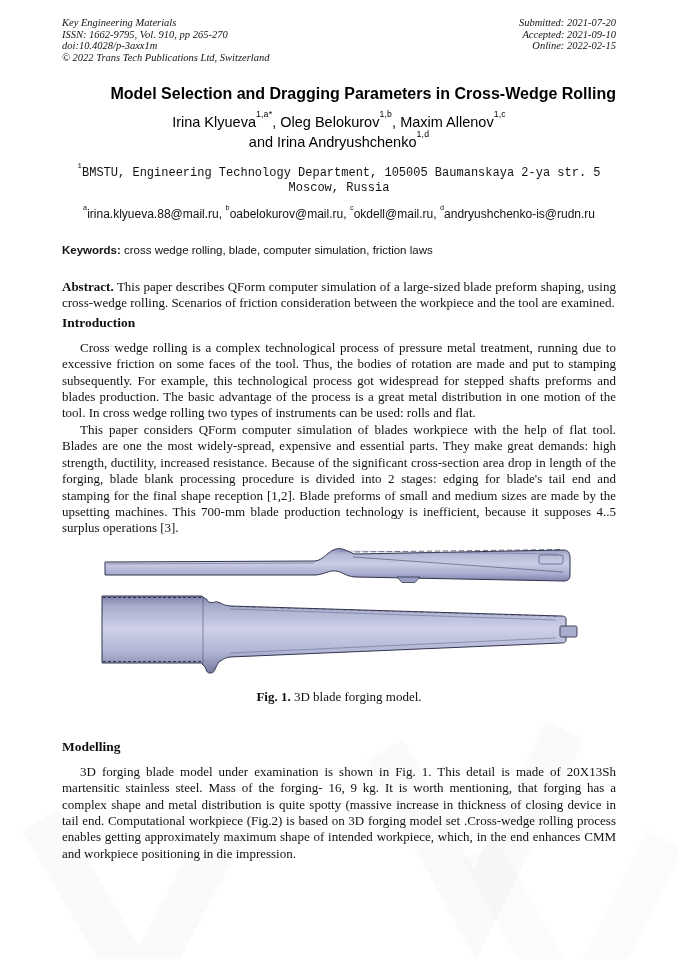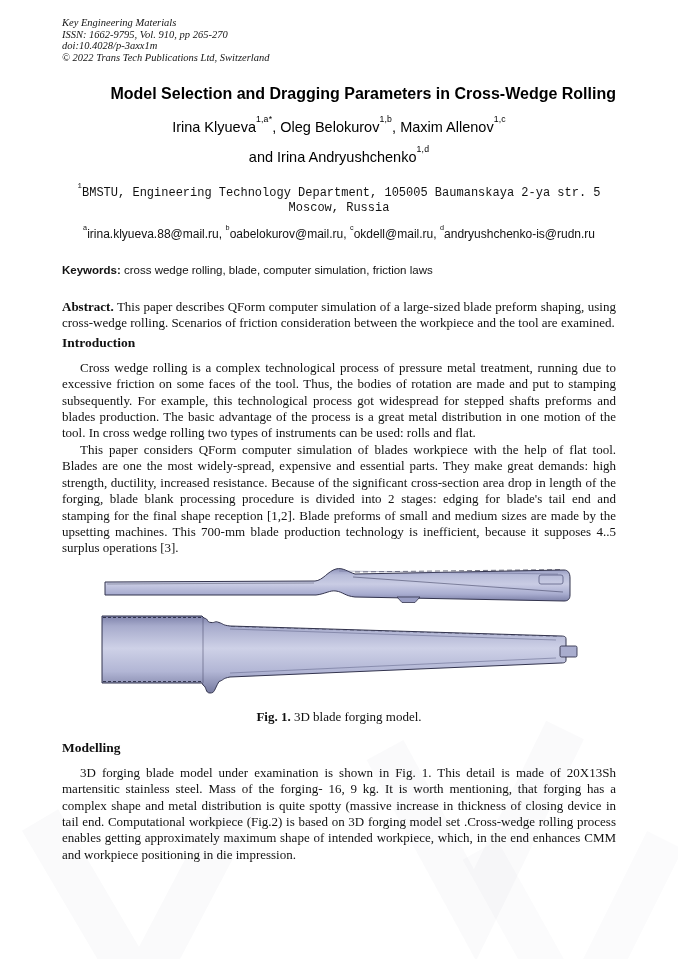--- a/index.html
+++ b/index.html
@@ -13,21 +13,21 @@
 
   
   .pub-header { display:flex; justify-content:space-between; align-items:flex-start;
     font-style:italic; font-size:10.5px; line-height:11.6px; color:#131313; }
   .pub-right { text-align:right; }
 
   
   .title { margin-top:21px; text-align:right; font-family:"Liberation Sans","DejaVu Sans",sans-serif;
     font-weight:bold; font-size:16px; line-height:20px; color:#000; }
   .authors { margin-top:6px; text-align:center; font-family:"Liberation Sans","DejaVu Sans",sans-serif;
-    font-size:14.5px; line-height:26px; color:#000; }
+    font-size:14.5px; line-height:16px; color:#000; }
   sup.s { font-size:0.60em; position:relative; top:-0.45em; letter-spacing:0.2px; }
 
   .affiliation { margin-top:12px; text-align:center; font-family:Liberation Mono, monospace;
     font-size:12px; line-height:15px; }
   .emails { margin-top:7px; text-align:center; font-family:"Liberation Sans","DejaVu Sans",sans-serif;
     font-size:12px; line-height:15px; }
 
   .keywords { margin-top:21px; font-family:"Liberation Sans","DejaVu Sans",sans-serif;
     font-size:11.5px; line-height:14px; }
   .keywords b { font-weight:bold; }
@@ -61,20 +61,25 @@
   </svg>
 
   <div class="content">
 
     <div class="pub-header">
       <div class="pub-left">
         <div>Key Engineering Materials</div>
         <div>ISSN: 1662-9795, Vol. 910, pp 265-270</div>
         <div>doi:10.4028/p-3axx1m</div>
         <div>© 2022 Trans Tech Publications Ltd, Switzerland</div>
+      </div>
+      <div class="pub-right">
+        <div>Submitted: 2021-07-20</div>
+        <div>Accepted: 2021-09-10</div>
+        <div>Online: 2022-02-15</div>
       </div>
     </div>
 
     <h1 class="title">Model Selection and Dragging Parameters in Cross-Wedge Rolling</h1>
 
     <div class="authors">
       <span>Irina Klyueva</span><sup class="s">1,a*</sup><span>, Oleg Belokurov</span><sup class="s">1,b</sup><span>, Maxim Allenov</span><sup class="s">1,c</sup>
     </div>
     <div class="authors" style="margin-top:0;">
       <span>and Irina Andryushchenko</span><sup class="s">1,d</sup>
@@ -145,17 +150,17 @@
         <path d="M130,16 L456,27" stroke="rgba(90,93,130,0.55)" stroke-width="0.9" fill="none"></path>
         <path d="M130,60 L456,45" stroke="rgba(90,93,130,0.55)" stroke-width="0.9" fill="none"></path>
         <line x1="131" y1="13.5" x2="459" y2="23.5" stroke="rgba(35,36,60,0.5)" stroke-width="0.7" stroke-dasharray="4 3"></line>
       </svg>
 
       <div class="fig-caption">
         <b>Fig. 1.</b><span> 3D blade forging model.</span>
       </div>
     </div>
 
-    <div class="section-heading" style="margin-top:15px;">Modelling</div>
+    <div class="section-heading" style="margin-top:34px;">Modelling</div>
     <p class="body-text para after-heading">3D forging blade model under examination is shown in Fig. 1. This detail is made of 20X13Sh martensitic stainless steel. Mass of the forging- 16, 9 kg. It is worth mentioning, that forging has a complex shape and metal distribution is quite spotty (massive increase in thickness of closing device in tail end. Computational workpiece (Fig.2) is based on 3D forging model set .Cross-wedge rolling process enables getting approximately maximum shape of intended workpiece, which, in the end enhances CMM and workpiece positioning in die impression.</p>
 
   </div>
 </div>
 
 </body></html>

